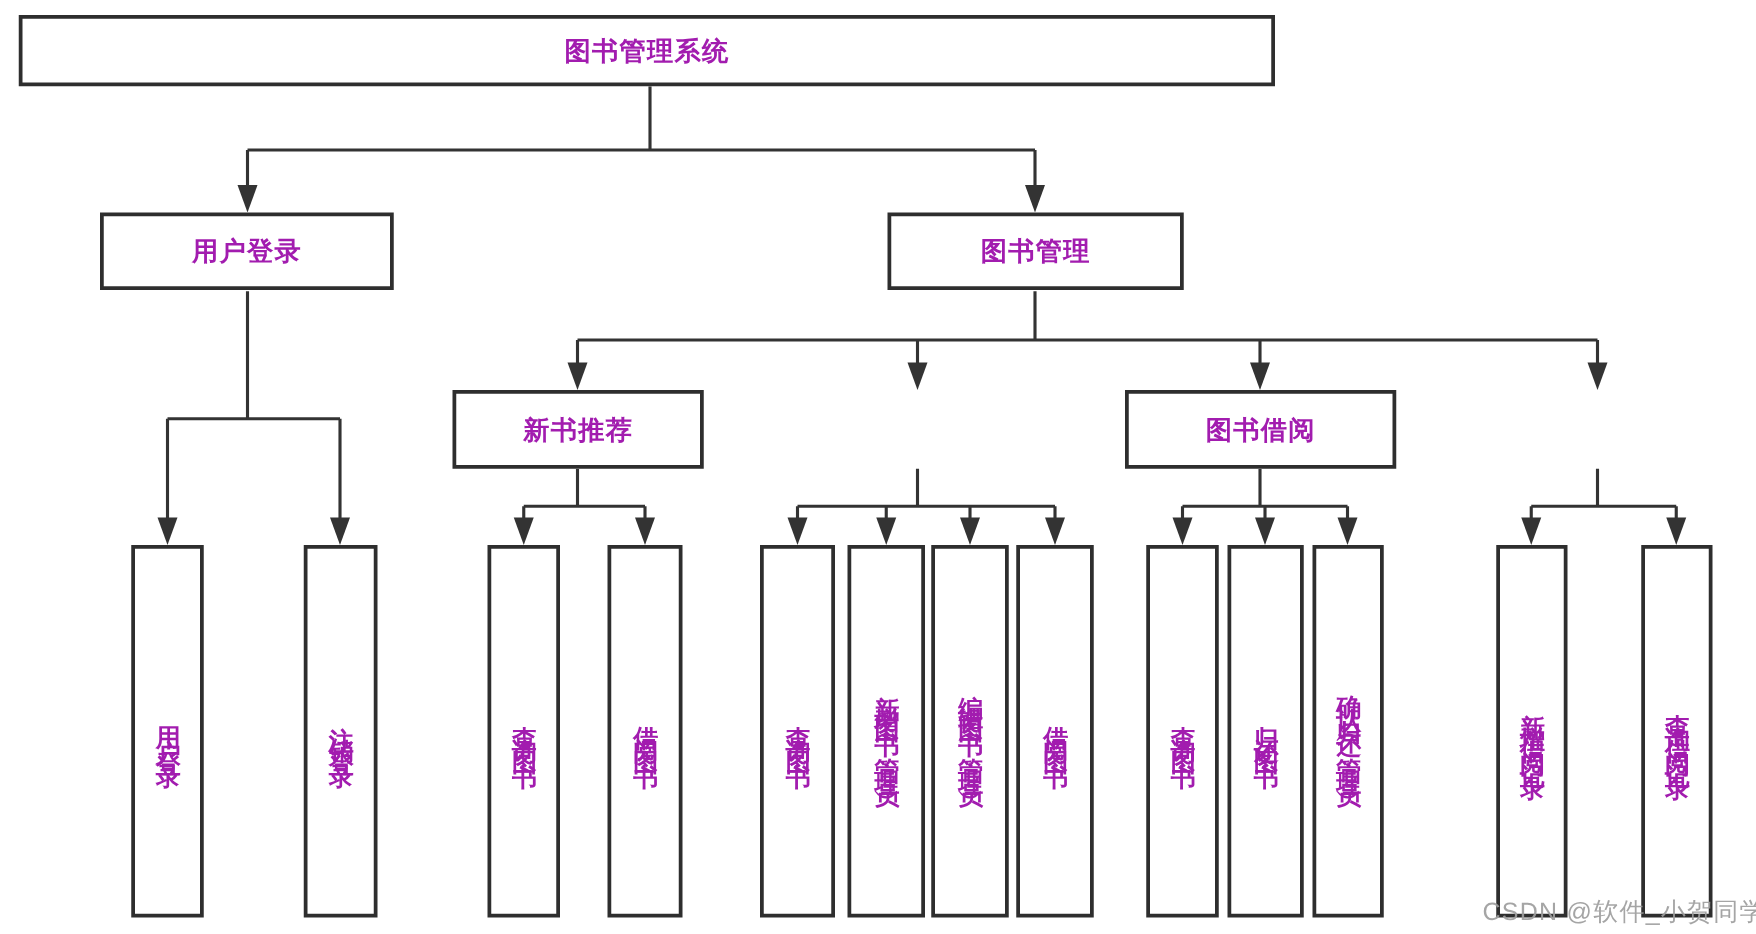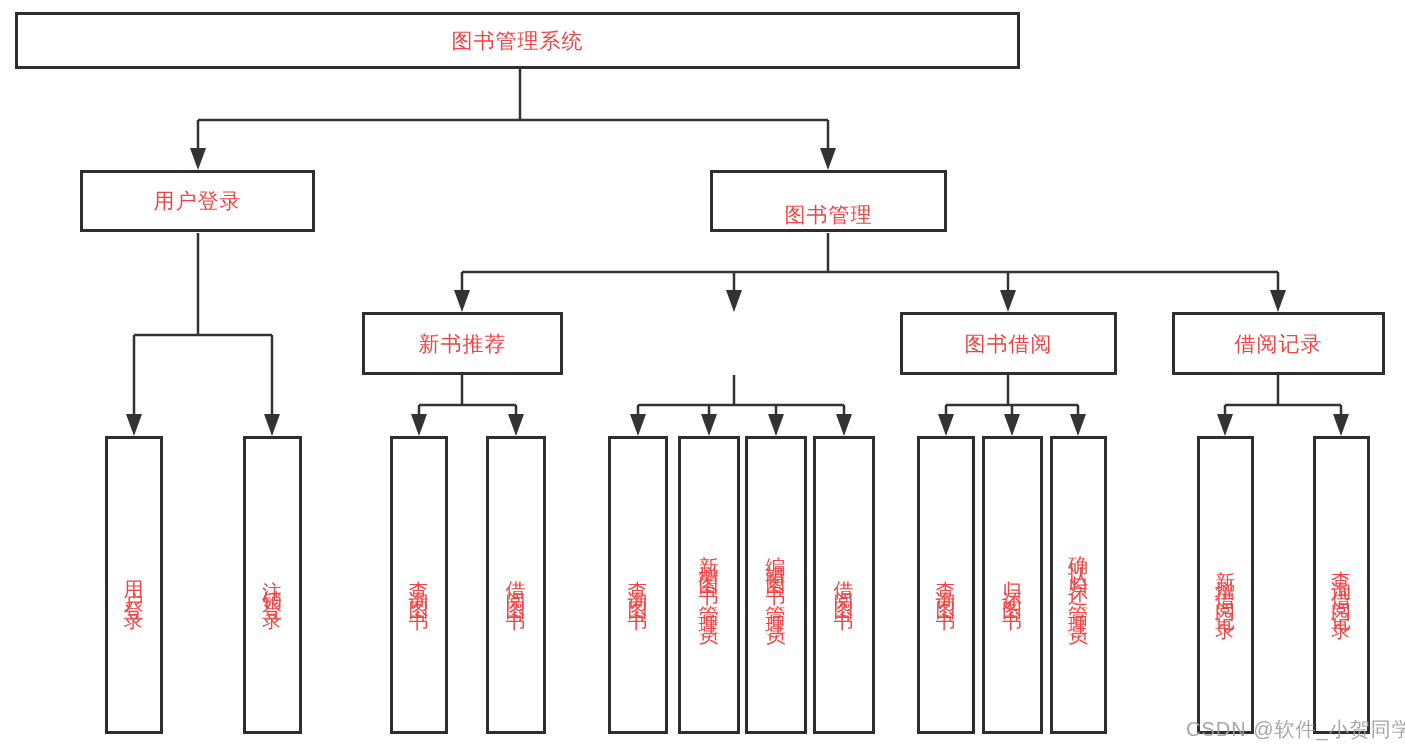--- a/index.html
+++ b/index.html
@@ -19,35 +19,36 @@
     z-index: 1;
   }
   .node {
     position: absolute;
     box-sizing: border-box;
     border: 3px solid #2e2e2e;
     background: #ffffff;
     display: flex;
     align-items: center;
     justify-content: center;
-    color: #ef4444;
+    color: #a21caf;
     z-index: 2;
+    font-weight: bold;
   }
   .h-node { font-size: 21px; letter-spacing: 1px; }
   .v-node { font-size: 20px; }
   .vtext {
     writing-mode: vertical-rl;
     text-orientation: mixed;
     letter-spacing: 10px;
     line-height: 1;
   }
   
   .n-root { left: 15px;   top: 12px;  width: 1005px; height: 57px; }
   .n-l2a  { left: 80px;   top: 170px; width: 235px;  height: 62px; }
-  .n-l2b  { left: 710px;  top: 170px; width: 237px;  height: 62px; align-items: flex-end; }
+  .n-l2b  { left: 710px;  top: 170px; width: 237px;  height: 62px; }
   .n-l3a  { left: 362px;  top: 312px; width: 201px;  height: 63px; }
   .n-l3b  { left: 624px;  top: 312px; width: 221px;  height: 63px; }
   .n-l3c  { left: 900px;  top: 312px; width: 217px;  height: 63px; }
   .n-l3d  { left: 1172px; top: 312px; width: 213px;  height: 63px; }
   
   .leaf { top: 436px; height: 298px; }
   .n-v1  { left: 105px;  width: 58px; }
   .n-v2  { left: 243px;  width: 59px; }
   .n-v3  { left: 390px;  width: 58px; }
   .n-v4  { left: 486px;  width: 60px; }
@@ -153,23 +154,20 @@
   <div class="node h-node n-l2b">
     <span>图书管理</span>
   </div>
 
   <div class="node h-node n-l3a">
     <span>新书推荐</span>
   </div>
   <div class="node h-node n-l3c">
     <span>图书借阅</span>
   </div>
-  <div class="node h-node n-l3d">
-    <span>借阅记录</span>
-  </div>
 
   <div class="node v-node leaf n-v1">
     <span class="vtext">用户登录</span>
   </div>
   <div class="node v-node leaf n-v2">
     <span class="vtext">注销登录</span>
   </div>
   <div class="node v-node leaf n-v3">
     <span class="vtext">查询图书</span>
   </div>

